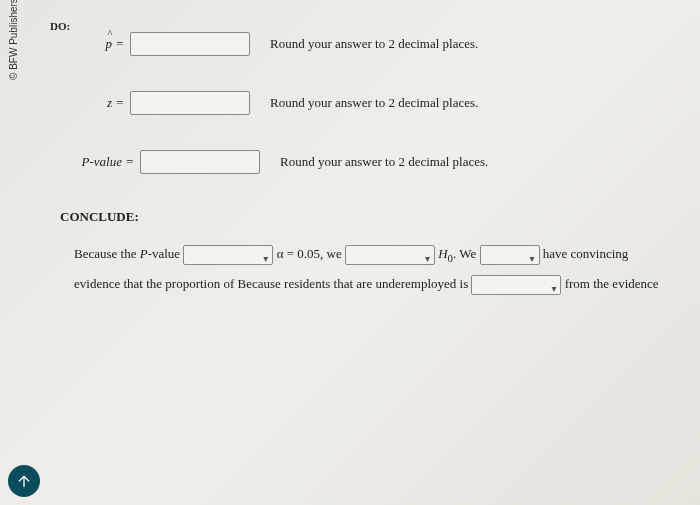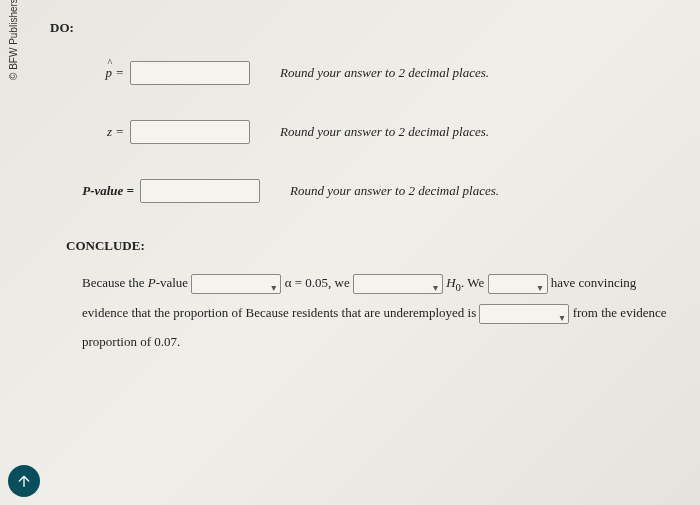--- a/index.html
+++ b/index.html
@@ -23,22 +23,21 @@
     transform-origin: left top;
     font-size: 10px;
     color: #333;
     font-family: Arial, sans-serif;
   }
   .content {
     padding: 20px 30px 20px 50px;
   }
   .section-title {
     font-weight: bold;
-    font-size: 13px;
-    margin-bottom: 25px;
+    font-size: 11px;
   }
   .row {
     display: flex;
     align-items: center;
     margin-bottom: 35px;
     margin-left: 20px;
   }
   .var-label {
     width: 60px;
     font-style: italic;
@@ -46,32 +45,31 @@
     padding-right: 6px;
   }
   .input-box {
     width: 120px;
     height: 24px;
     border: 1px solid #888;
     background: #f5f3ee;
     border-radius: 2px;
   }
   .hint {
-    margin-left: 30px;
+    margin-left: 20px;
     color: #222;
-    font-style: italic;
   }
   .conclude-title {
     font-weight: bold;
-    margin-left: 16px;
+    margin-left: 10px;
     margin-top: 30px;
     margin-bottom: 15px;
   }
   .conclude-text {
-    margin-left: 32px;
+    margin-left: 24px;
     line-height: 2.2;
   }
   .inline-select {
     display: inline-block;
     width: 90px;
     height: 20px;
     border: 1px solid #888;
     background: #f5f3ee;
     vertical-align: middle;
     position: relative;
@@ -125,39 +123,38 @@
     <span class="hint">Round your answer to 2 decimal places.</span>
   </div>
 
   <div class="row">
     <span class="var-label"><i>z</i> =</span>
     <input class="input-box" style="">
     <span class="hint">Round your answer to 2 decimal places.</span>
   </div>
 
   <div class="row">
-    <span class="var-label" style="width:70px;font-weight:bold;"><i>P</i>-value =</span>
+    <span class="var-label" style="width:70px;"><i>P</i>-value =</span>
     <input class="input-box" style="">
     <span class="hint">Round your answer to 2 decimal places.</span>
   </div>
 
   <div class="conclude-title">CONCLUDE:</div>
 
   <div class="conclude-text">
     <span>Because the </span><i>P</i><span>-value </span>
     <span class="inline-select"></span>
     <span> α = 0.05, we </span>
     <span class="inline-select"></span>
     <span> <i> H</i><sub>0</sub><span>. We </span></span>
     <span class="inline-select small"></span>
     <span> have convincing</span><br>
     <span>evidence that the proportion of Because residents that are underemployed is </span>
     <span class="inline-select"></span>
     <span> from the evidence</span><br>
-    <span>proportion of 0.07.</span>
   </div>
 
 </div>
 
 <div class="scroll-btn">
   <svg viewBox="0 0 24 24">
     <path d="M12 5 L5 12 M12 5 L19 12 M12 5 L12 20" stroke="#fff" stroke-width="2" fill="none" stroke-linecap="round"></path>
   </svg>
 </div>
 

